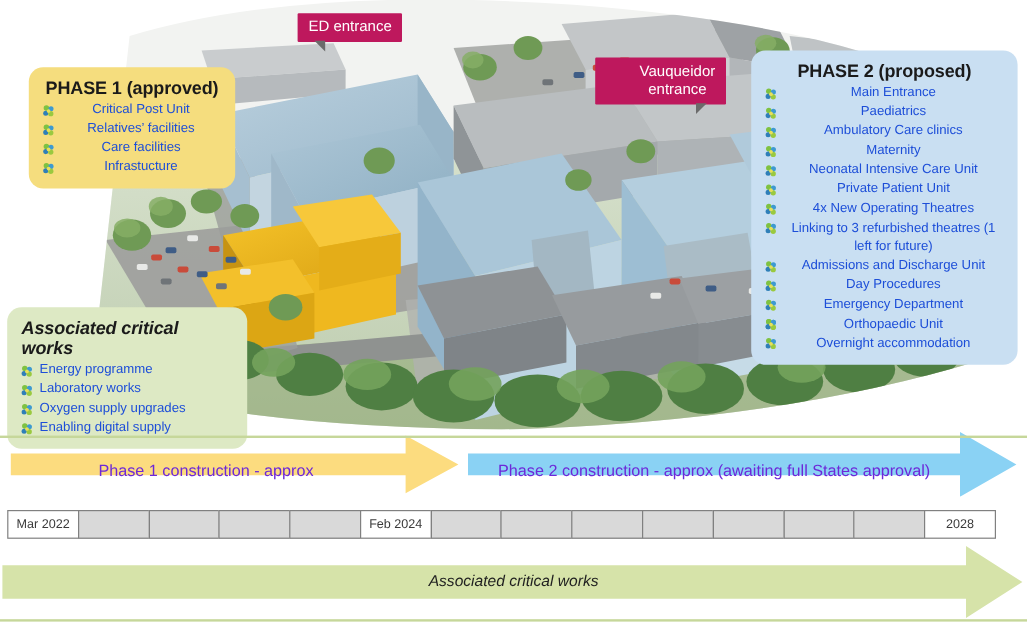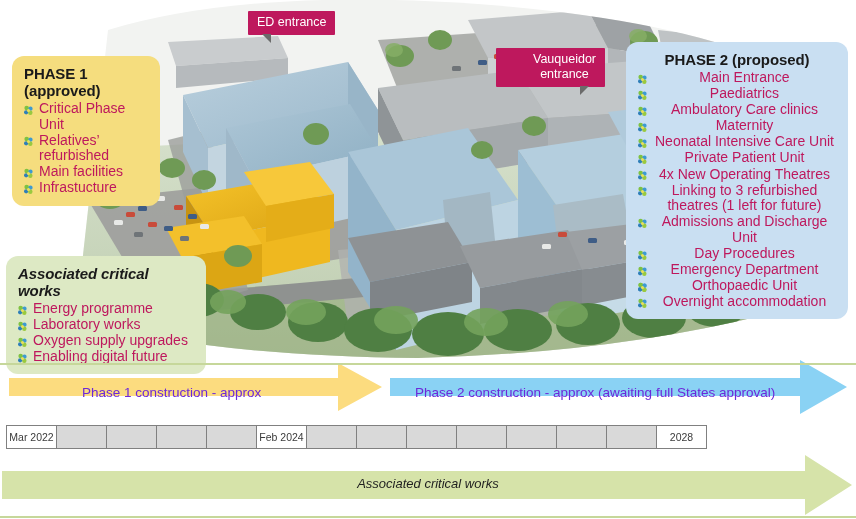--- a/index.html
+++ b/index.html
@@ -45,46 +45,46 @@
     padding: 8px 12px 9px 10px;
   }
   .panel h3 {
     font-size: 15px; font-weight: bold; color: #1a1a1a;
     margin: 1px 0 2px 2px; letter-spacing: -0.1px;
   }
   .panel h3.italic { font-style: italic; }
   .panel ul { list-style: none; }
   .panel li {
     position: relative;
-    font-size: 14px;
+    font-size: 11px;
     line-height: 15.6px;
-    color: #be185d;
+    color: #1d4ed8;
     padding-left: 17px;
     margin-bottom: 0.5px;
   }
   .panel li .bullet {
     position: absolute; left: 1px; top: 2.5px;
     width: 11px; height: 11px; display: block;
   }
 
-  #panel-phase1 { left: 12px; top: 56px; width: 148px; background: #f5dd7e; }
+  #panel-phase1 { left: 24px; top: 56px; width: 172px; background: #f5dd7e; text-align: center; }
   #panel-phase2 { left: 626px; top: 42px; width: 222px; background: #c9dff2; text-align: center; }
   #panel-assoc  { left: 6px;  top: 256px; width: 200px; background: #dde9c4; }
 
   
   .arrow-row { position: absolute; left: 0; top: 360px; width: 856px; height: 54px; }
   .arrow-label {
     position: absolute; color: #6d28d9; font-size: 13.5px;
     white-space: nowrap;
   }
   #p1-label { left: 82px; top: 385px; }
   #p2-label { left: 415px; top: 385px; }
 
   
-  .grid { position: absolute; left: 6px; top: 425px; width: 701px; height: 24px; display: flex; }
+  .grid { position: absolute; left: 6px; top: 425px; width: 824px; height: 24px; display: flex; }
   .grid .cell {
     flex: 1 1 0;
     border: 1px solid #808080;
     margin-left: -1px;
     background: #d9d9d9;
     display: flex; align-items: center; justify-content: center;
     font-size: 10.5px; color: #3b3b3b;
   }
   .grid .cell:first-child { margin-left: 0; }
   .grid .cell.light { background: #ffffff; }
@@ -312,35 +312,35 @@
 
   <div class="panel" id="panel-phase1">
     <h3>PHASE 1 (approved)</h3>
     <ul>
       <li><span class="bullet"><svg viewBox="0 0 12 12" width="11" height="11">
               <circle cx="4" cy="3.3" r="2.5" fill="#7fc241"></circle>
               <circle cx="8.2" cy="4" r="2.3" fill="#3d9ad1"></circle>
               <circle cx="3.4" cy="8" r="2.3" fill="#2f7fb8"></circle>
               <circle cx="8" cy="8.4" r="2.4" fill="#9ac93f"></circle>
               <circle cx="6" cy="6" r="1.7" fill="#e8e05a"></circle>
-            </svg></span><span>Critical Phase Unit</span></li>
-      <li><span class="bullet"><svg viewBox="0 0 12 12" width="11" height="11">
-              <circle cx="4" cy="3.3" r="2.5" fill="#7fc241"></circle>
-              <circle cx="8.2" cy="4" r="2.3" fill="#3d9ad1"></circle>
-              <circle cx="3.4" cy="8" r="2.3" fill="#2f7fb8"></circle>
-              <circle cx="8" cy="8.4" r="2.4" fill="#9ac93f"></circle>
-              <circle cx="6" cy="6" r="1.7" fill="#e8e05a"></circle>
-            </svg></span><span>Relatives’ refurbished</span></li>
-      <li><span class="bullet"><svg viewBox="0 0 12 12" width="11" height="11">
-              <circle cx="4" cy="3.3" r="2.5" fill="#7fc241"></circle>
-              <circle cx="8.2" cy="4" r="2.3" fill="#3d9ad1"></circle>
-              <circle cx="3.4" cy="8" r="2.3" fill="#2f7fb8"></circle>
-              <circle cx="8" cy="8.4" r="2.4" fill="#9ac93f"></circle>
-              <circle cx="6" cy="6" r="1.7" fill="#e8e05a"></circle>
-            </svg></span><span>Main facilities</span></li>
+            </svg></span><span>Critical Post Unit</span></li>
+      <li><span class="bullet"><svg viewBox="0 0 12 12" width="11" height="11">
+              <circle cx="4" cy="3.3" r="2.5" fill="#7fc241"></circle>
+              <circle cx="8.2" cy="4" r="2.3" fill="#3d9ad1"></circle>
+              <circle cx="3.4" cy="8" r="2.3" fill="#2f7fb8"></circle>
+              <circle cx="8" cy="8.4" r="2.4" fill="#9ac93f"></circle>
+              <circle cx="6" cy="6" r="1.7" fill="#e8e05a"></circle>
+            </svg></span><span>Relatives’ facilities</span></li>
+      <li><span class="bullet"><svg viewBox="0 0 12 12" width="11" height="11">
+              <circle cx="4" cy="3.3" r="2.5" fill="#7fc241"></circle>
+              <circle cx="8.2" cy="4" r="2.3" fill="#3d9ad1"></circle>
+              <circle cx="3.4" cy="8" r="2.3" fill="#2f7fb8"></circle>
+              <circle cx="8" cy="8.4" r="2.4" fill="#9ac93f"></circle>
+              <circle cx="6" cy="6" r="1.7" fill="#e8e05a"></circle>
+            </svg></span><span>Care facilities</span></li>
       <li><span class="bullet"><svg viewBox="0 0 12 12" width="11" height="11">
               <circle cx="4" cy="3.3" r="2.5" fill="#7fc241"></circle>
               <circle cx="8.2" cy="4" r="2.3" fill="#3d9ad1"></circle>
               <circle cx="3.4" cy="8" r="2.3" fill="#2f7fb8"></circle>
               <circle cx="8" cy="8.4" r="2.4" fill="#9ac93f"></circle>
               <circle cx="6" cy="6" r="1.7" fill="#e8e05a"></circle>
             </svg></span><span>Infrastucture</span></li>
     </ul>
   </div>
 
@@ -471,21 +471,21 @@
               <circle cx="3.4" cy="8" r="2.3" fill="#2f7fb8"></circle>
               <circle cx="8" cy="8.4" r="2.4" fill="#9ac93f"></circle>
               <circle cx="6" cy="6" r="1.7" fill="#e8e05a"></circle>
             </svg></span><span>Oxygen supply upgrades</span></li>
       <li><span class="bullet"><svg viewBox="0 0 12 12" width="11" height="11">
               <circle cx="4" cy="3.3" r="2.5" fill="#7fc241"></circle>
               <circle cx="8.2" cy="4" r="2.3" fill="#3d9ad1"></circle>
               <circle cx="3.4" cy="8" r="2.3" fill="#2f7fb8"></circle>
               <circle cx="8" cy="8.4" r="2.4" fill="#9ac93f"></circle>
               <circle cx="6" cy="6" r="1.7" fill="#e8e05a"></circle>
-            </svg></span><span>Enabling digital future</span></li>
+            </svg></span><span>Enabling digital supply</span></li>
     </ul>
   </div>
 
   <div class="arrow-row">
     <svg width="856" height="54" viewBox="0 0 856 54">
       <polygon points="9,18 338,18 338,3 382,27 338,51 338,36 9,36" fill="#fcdc7f"></polygon>
       <polygon points="390,18 800,18 800,0 847,27 800,54 800,36 390,36" fill="#8ad2f4"></polygon>
     </svg>
   </div>
   <div class="arrow-label" id="p1-label">Phase 1 construction - approx</div>

